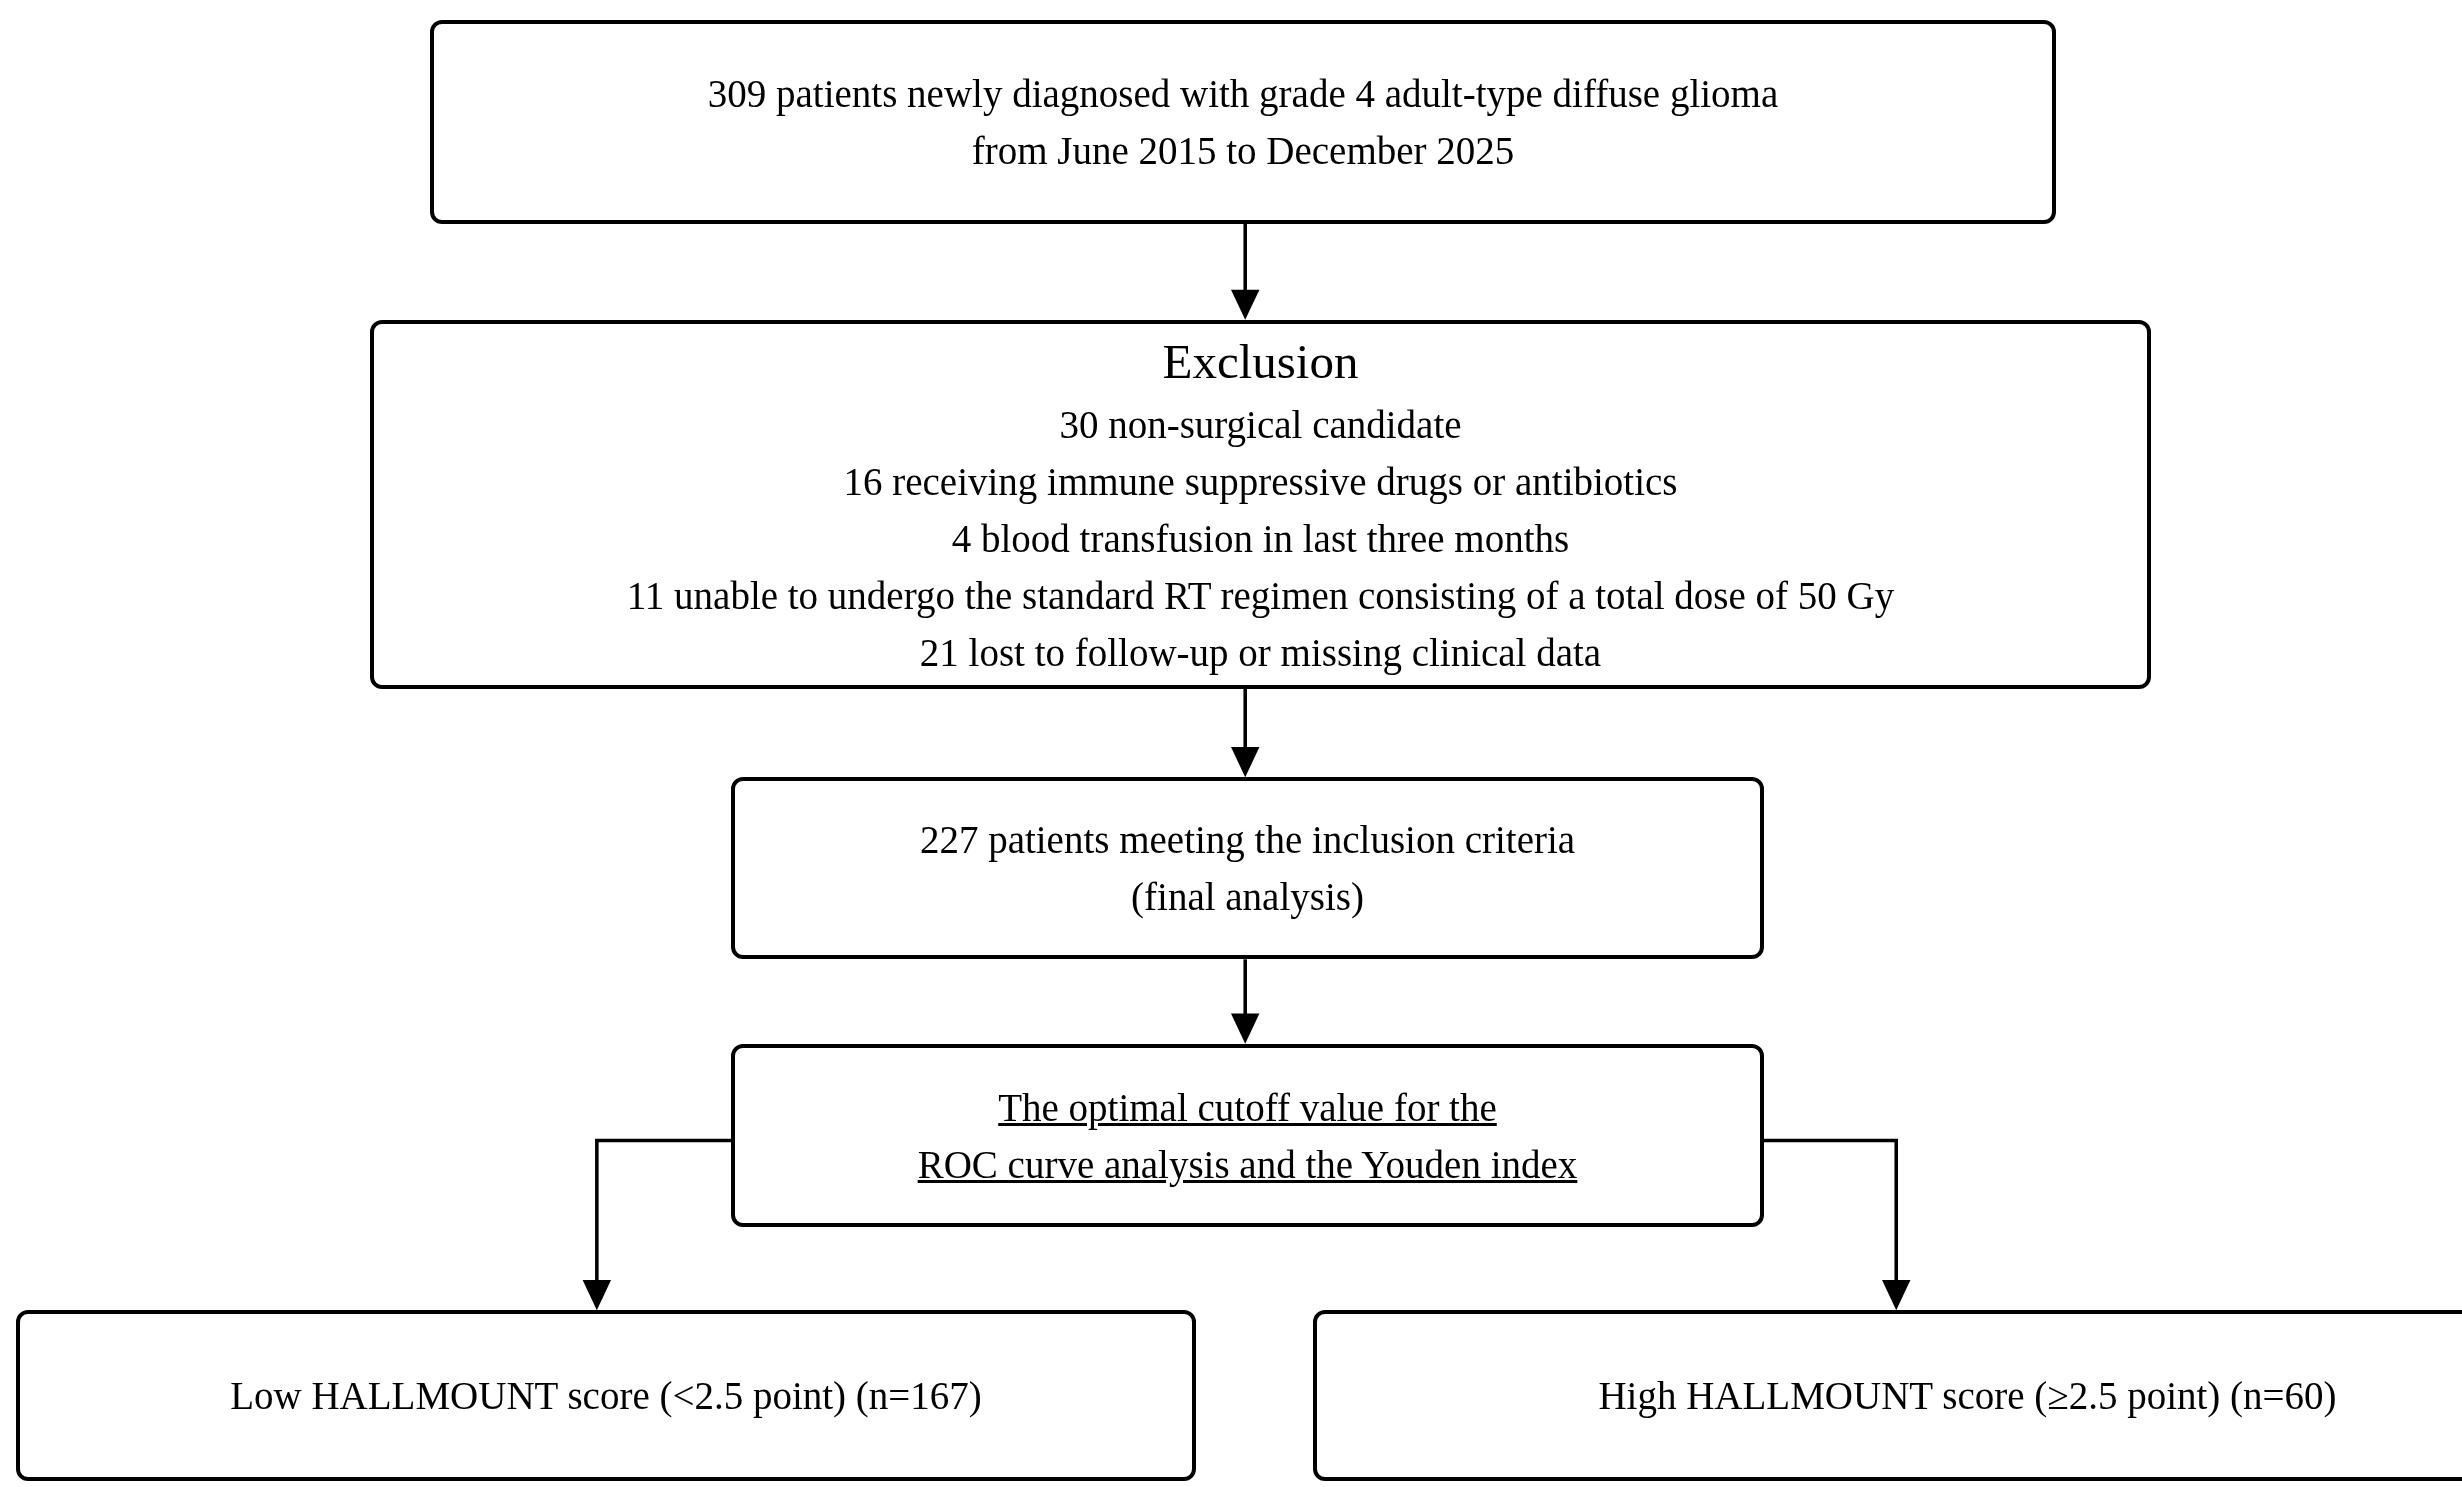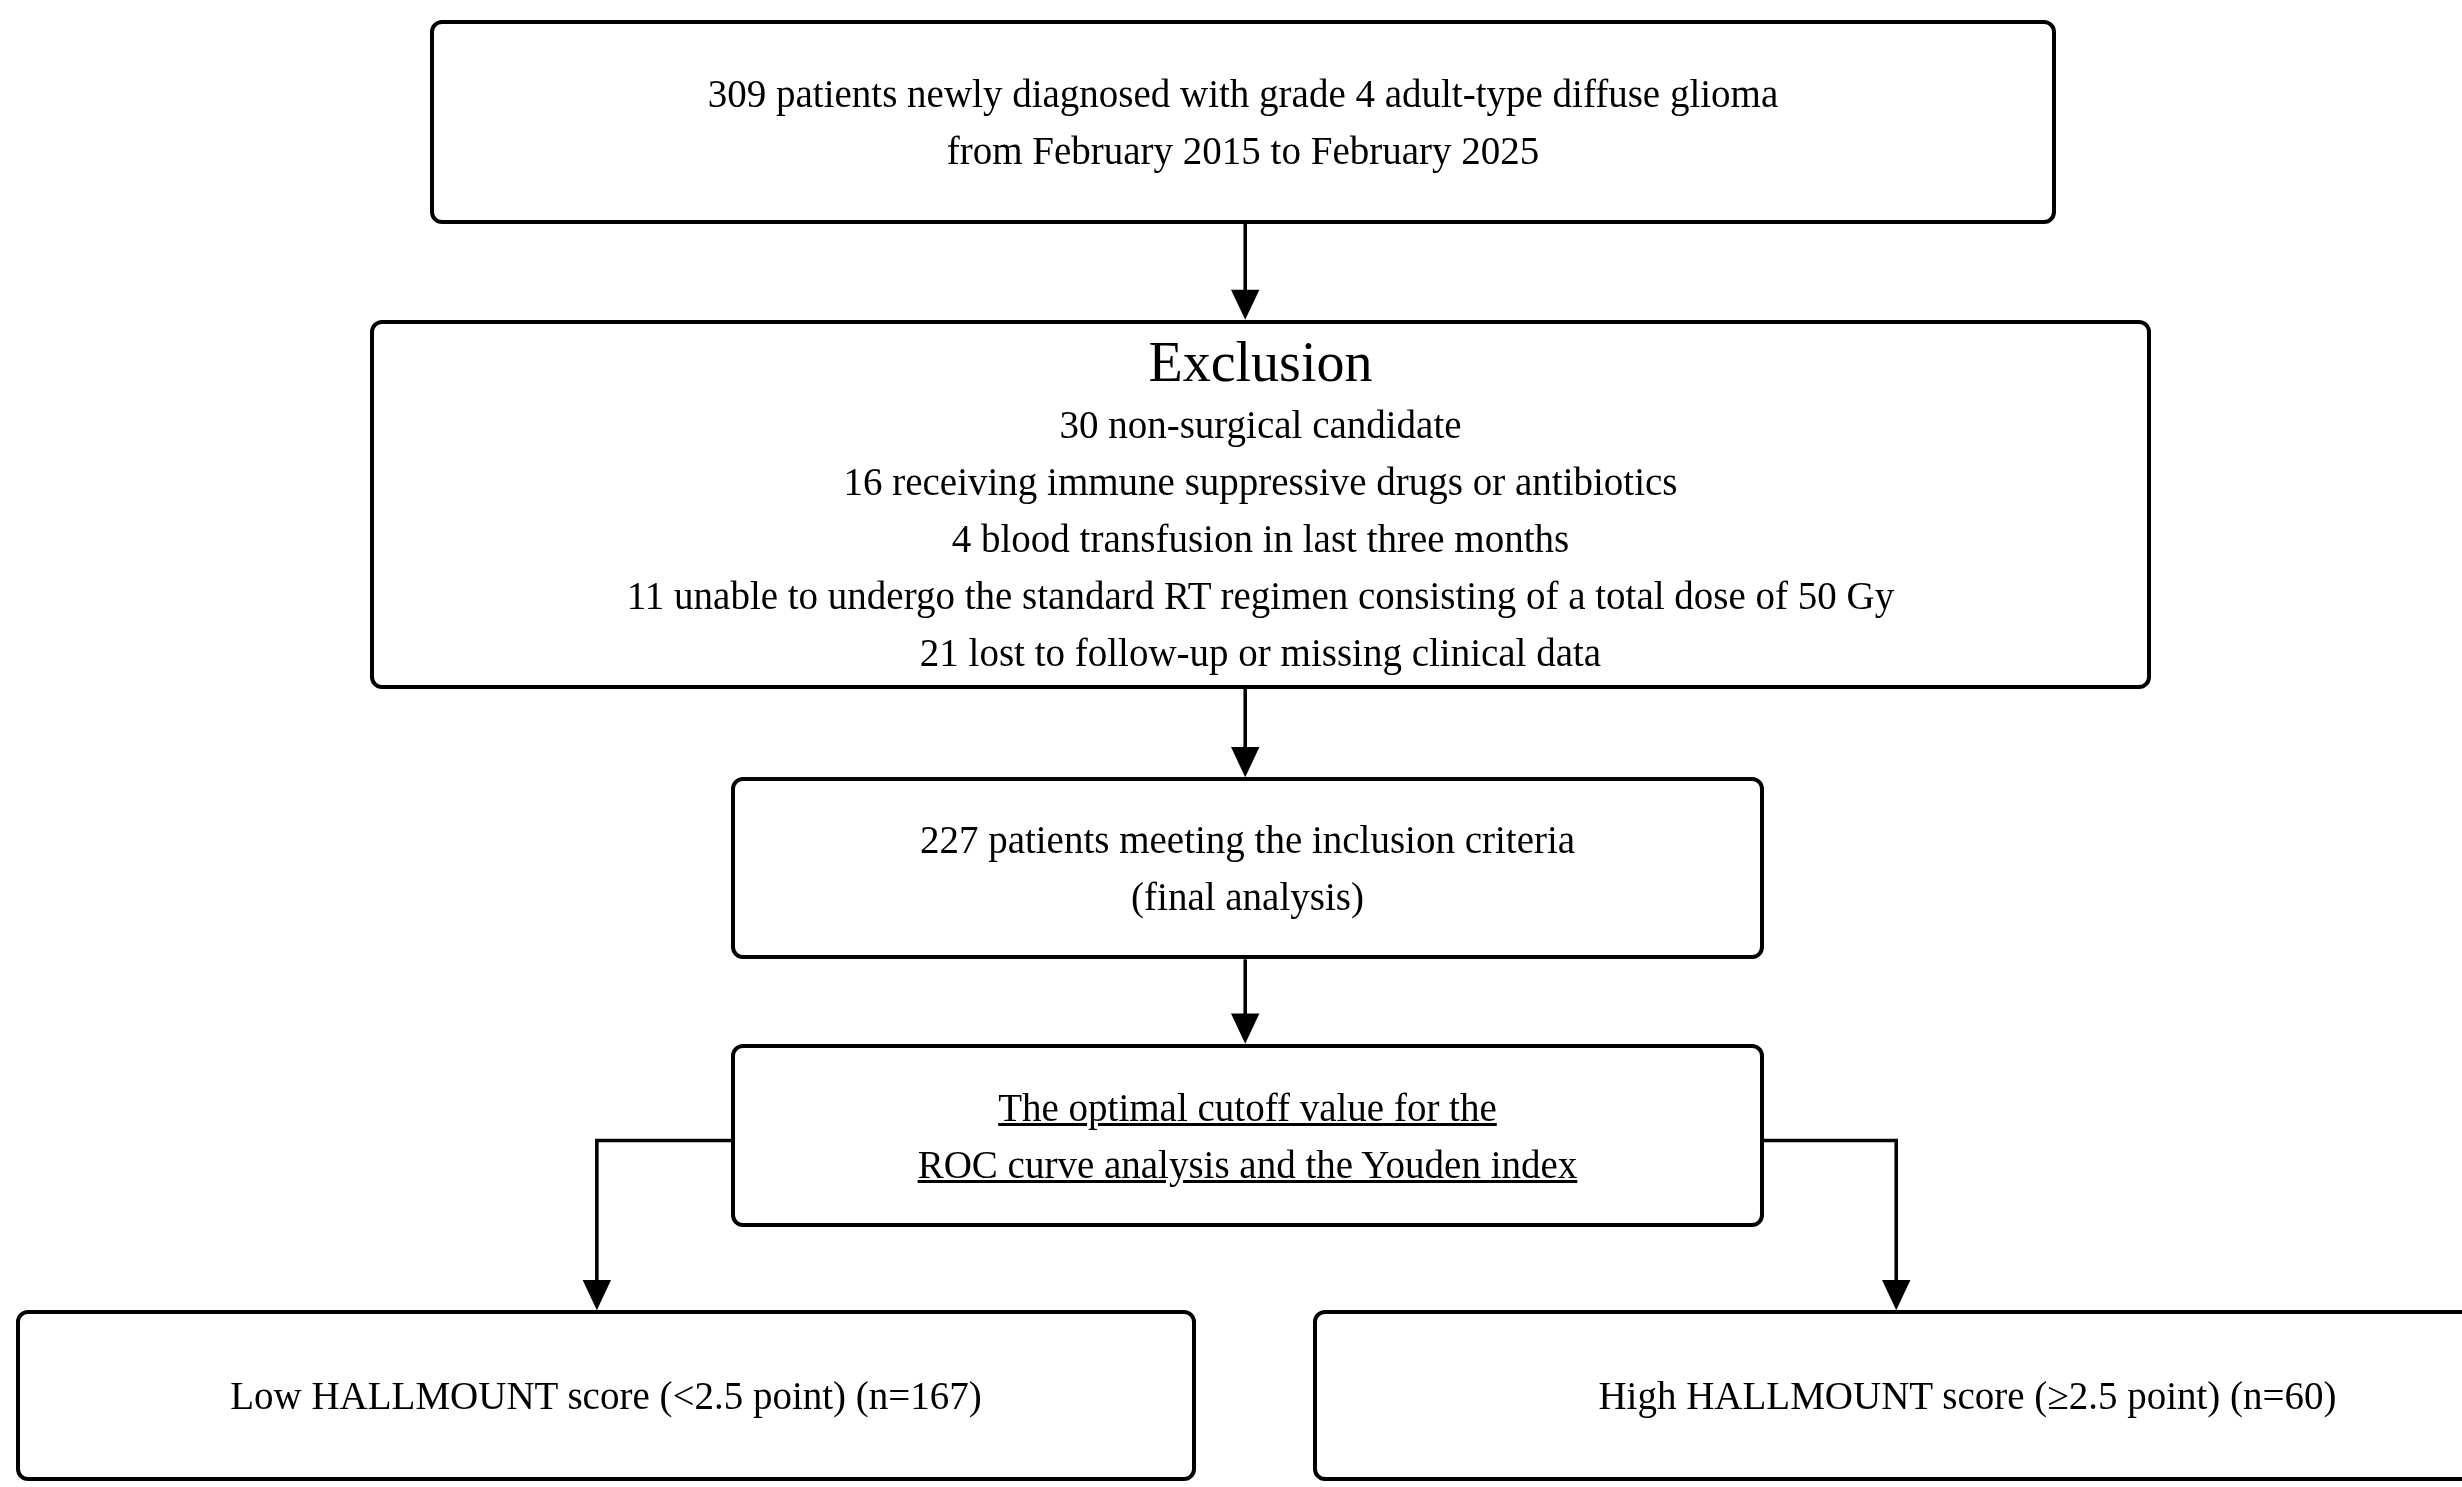--- a/index.html
+++ b/index.html
@@ -45,21 +45,21 @@
     font-size: 39px;
     line-height: 57px;
   }
   .box-enrollment { left: 430px;  top: 19.5px;   width: 1626px; height: 204px; }
   .box-exclusion  { left: 370px;  top: 320px;  width: 1781px; height: 369px; }
   .box-inclusion  { left: 731px;  top: 777px;  width: 1033px; height: 182px; }
   .box-cutoff     { left: 731px;  top: 1044px; width: 1033px; height: 183px; text-decoration: underline; }
   .box-low        { left: 16px;   top: 1310px; width: 1180px; height: 171px; }
   .box-high       { left: 1313px; top: 1310px; width: 1309px; height: 171px; }
   .box-title {
-    font-size: 56px;
+    font-size: 49px;
     line-height: 68px;
   }
   .box-line { white-space: nowrap; }
   .box-line-wrap { white-space: normal; }
 </style>
 </head>
 <body>
 
 <div class="canvas">
 
@@ -76,21 +76,21 @@
 
     <polyline points="823,1284 672,1284 672,1445"></polyline>
     <polygon points="656,1441 688,1441 672,1475"></polygon>
 
     <polyline points="1986,1284 2135,1284 2135,1445"></polyline>
     <polygon points="2119,1441 2151,1441 2135,1475"></polygon>
   </svg>
 
   <div class="box box-enrollment">
     <div class="box-line box-line-wrap">309 patients newly diagnosed with grade 4 adult-type diffuse glioma</div>
-    <div class="box-line">from February 2015 to February 2025</div>
+    <div class="box-line">from June 2015 to December 2025</div>
   </div>
 
   <div class="box box-exclusion">
     <div class="box-title">Exclusion</div>
     <div class="box-line">30 non-surgical candidate</div>
     <div class="box-line">16 receiving immune suppressive drugs or antibiotics</div>
     <div class="box-line">4 blood transfusion in last three months</div>
     <div class="box-line">11 unable to undergo the standard RT regimen consisting of a total dose of 50 Gy</div>
     <div class="box-line">21 lost to follow-up or missing clinical data</div>
   </div>

